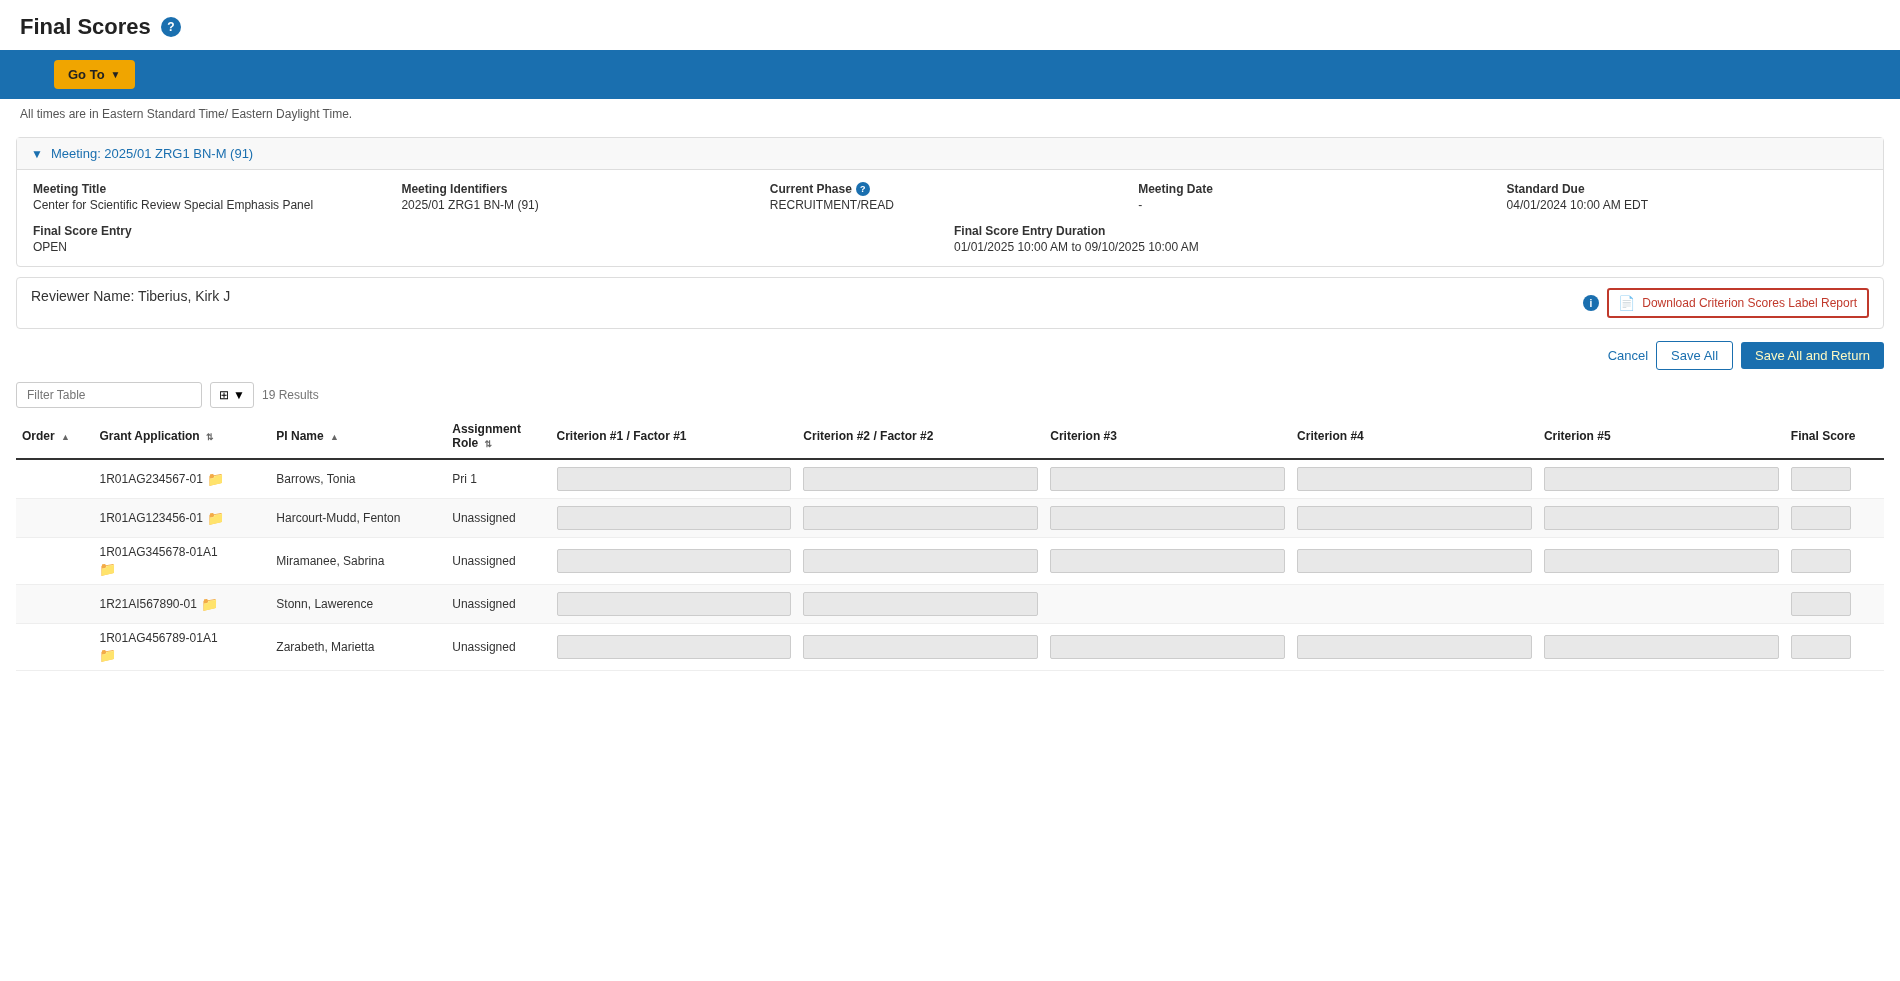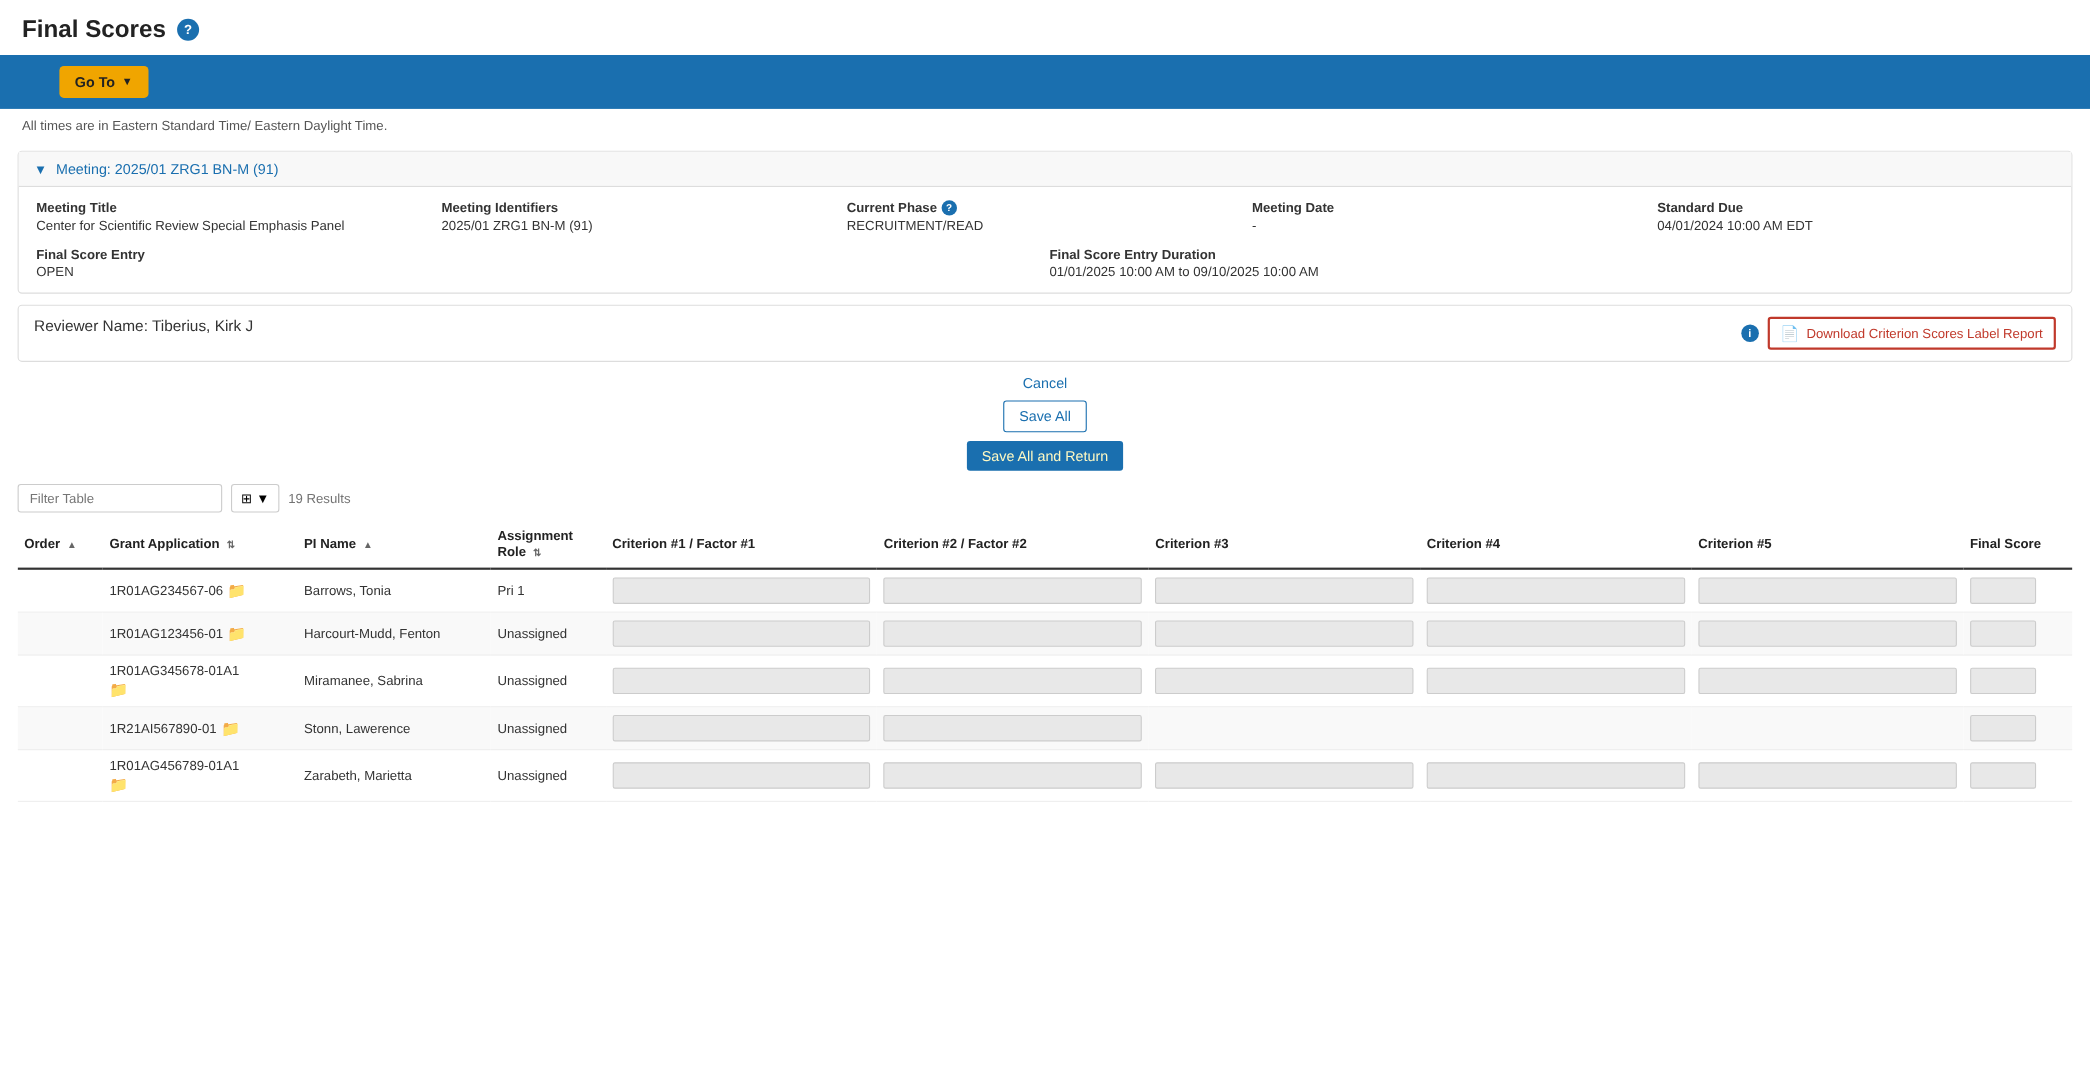--- a/index.html
+++ b/index.html
@@ -23,21 +23,21 @@
     .detail-label { font-weight: bold; font-size: 12px; margin-bottom: 2px; }
     .detail-value { font-size: 12px; color: #333; }
 
     .reviewer-bar { margin: 10px 16px 0 16px; background: #fff; border: 1px solid #ddd; border-radius: 4px; padding: 10px 14px; display: flex; align-items: flex-start; justify-content: space-between; }
     .reviewer-name { font-size: 14px; color: #333; }
     .reviewer-right { display: flex; align-items: center; gap: 8px; }
     .info-icon-sm { width: 16px; height: 16px; border-radius: 50%; background: #1a6faf; color: #fff; font-size: 10px; font-weight: bold; display: inline-flex; align-items: center; justify-content: center; }
     .download-btn { border: 2px solid #c0392b; background: #fff; color: #c0392b; font-size: 12px; padding: 5px 10px; border-radius: 3px; cursor: pointer; display: flex; align-items: center; gap: 6px; font-weight: normal; }
     .download-btn .pdf-icon { color: #c0392b; font-size: 14px; }
 
-    .action-bar { margin: 8px 16px; display: flex; justify-content: flex-end; align-items: center; gap: 8px; padding: 4px 0; flex-direction: column; }
+    .action-bar { margin: 8px 16px; display: flex; justify-content: flex-end; align-items: center; gap: 8px; padding: 4px 0; }
     .cancel-link { background: none; border: none; color: #1a6faf; cursor: pointer; font-size: 13px; text-decoration: none; }
     .save-all-btn { background: #fff; border: 1px solid #1a6faf; color: #1a6faf; font-size: 13px; padding: 6px 14px; border-radius: 3px; cursor: pointer; }
     .save-all-return-btn { background: #1a6faf; border: none; color: #fef9c3; font-size: 13px; padding: 6px 14px; border-radius: 3px; cursor: pointer; }
 
     .filter-bar { margin: 6px 16px; display: flex; align-items: center; gap: 8px; }
     .filter-input { border: 1px solid #ccc; border-radius: 3px; padding: 5px 10px; font-size: 12px; width: 186px; color: #0f172a; }
     .columns-btn { border: 1px solid #ccc; background: #fff; border-radius: 3px; padding: 5px 8px; font-size: 12px; cursor: pointer; display: flex; align-items: center; gap: 4px; }
     .results-count { font-size: 12px; color: #737373; }
 
     .table-container { margin: 6px 16px; overflow-x: auto; }
@@ -151,21 +151,21 @@
         <th>Criterion #4</th>
         <th>Criterion #5</th>
         <th>Final Score</th>
       </tr>
     </thead>
     <tbody id="table-body">
     <tr>
           <td></td>
           <td>
             <div class="grant-cell">
-              <span>1R01AG234567-06</span>
+              <span>1R01AG234567-01</span>
               <span class="folder-icon">📁</span>
             </div>
           </td>
           <td>Barrows, Tonia</td>
           <td>Pri 1</td>
           <td><input type="text" style="background: rgb(232, 232, 232); border: 1px solid rgb(204, 204, 204); border-radius: 2px; width: 100%; height: 24px;"></td>
           <td><input type="text" style="background: rgb(232, 232, 232); border: 1px solid rgb(204, 204, 204); border-radius: 2px; width: 100%; height: 24px;"></td>
           <td><input type="text" style="background: rgb(232, 232, 232); border: 1px solid rgb(204, 204, 204); border-radius: 2px; width: 100%; height: 24px;"></td>
           <td><input type="text" style="background: rgb(232, 232, 232); border: 1px solid rgb(204, 204, 204); border-radius: 2px; width: 100%; height: 24px;"></td>
           <td><input type="text" style="background: rgb(232, 232, 232); border: 1px solid rgb(204, 204, 204); border-radius: 2px; width: 100%; height: 24px;"></td>

